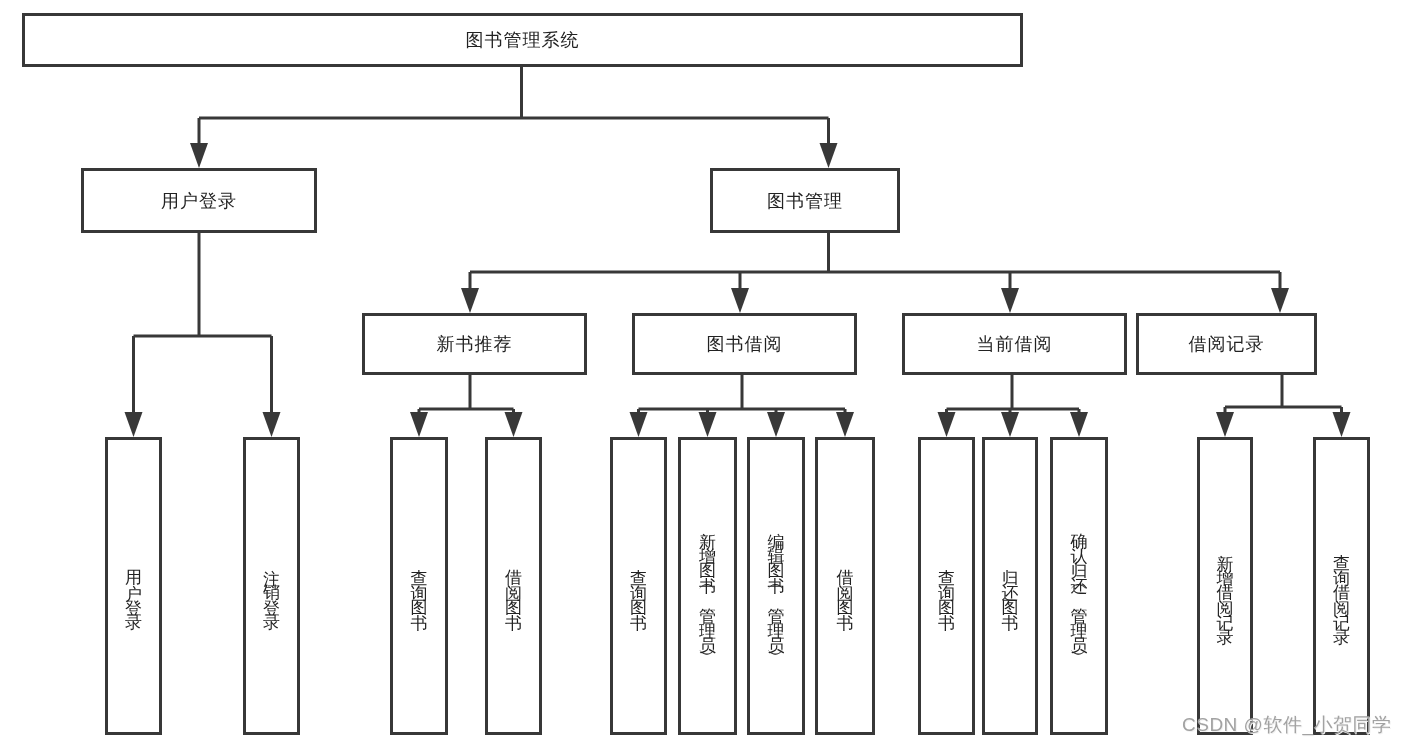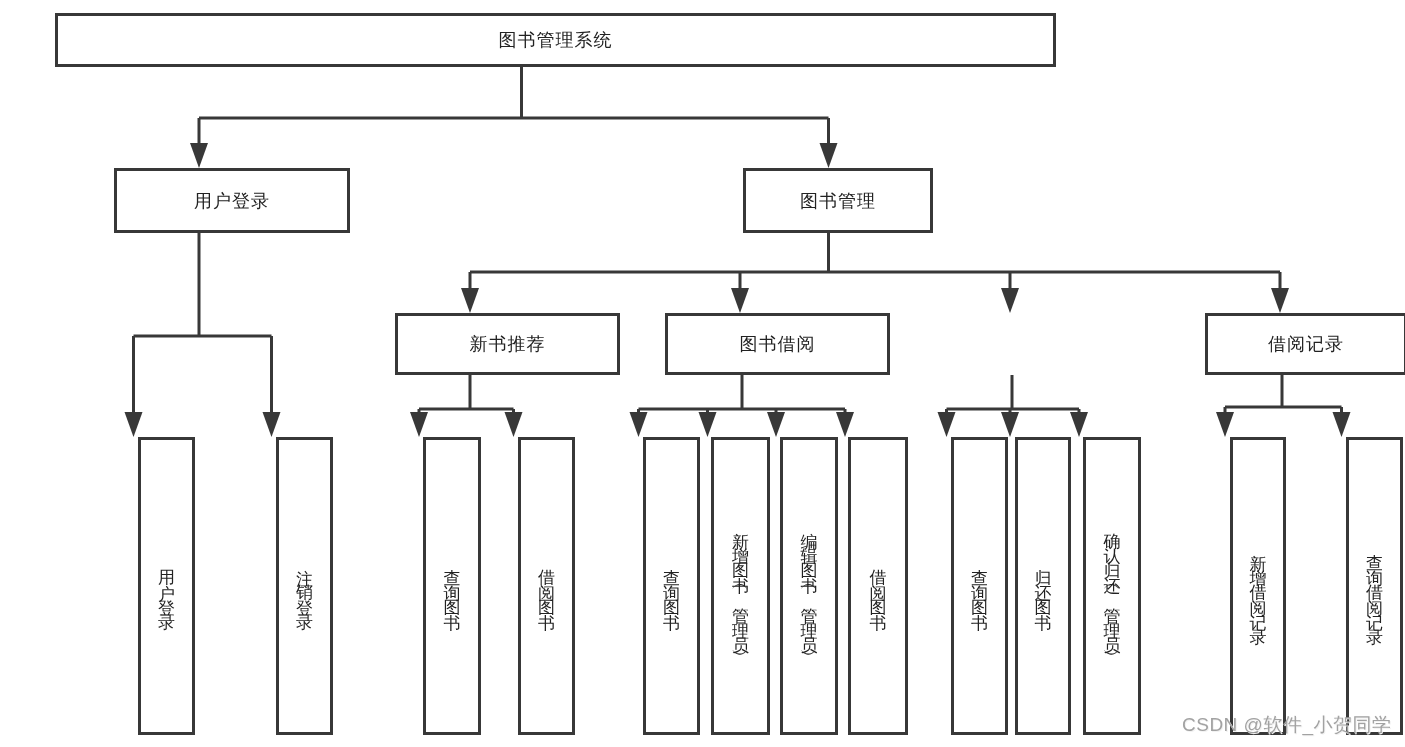--- a/index.html
+++ b/index.html
@@ -17,21 +17,20 @@
   }
   .box{
     position:absolute;
     box-sizing:border-box;
     border:3px solid var(--line);
     background:var(--bg);
     display:flex;
     align-items:center;
     justify-content:center;
     color:var(--text);
-    margin-left:33px;
   }
   .hlabel{
     font-size:18px;
     letter-spacing:1px;
     white-space:nowrap;
     color:var(--text);
   }
   .root{left:22px;top:13px;width:1001px;height:54px;}
   .lvl2{top:168px;height:65px;}
   .lvl3{top:313px;height:62px;}
@@ -76,21 +75,24 @@
   <div class="box lvl2" style="left:710px;width:190px">
     <span class="hlabel">图书管理</span>
   </div>
 
   <div class="box lvl3" style="left:632px;width:225px">
     <span class="hlabel">图书借阅</span>
   </div>
   <div class="box lvl3" style="left:362px;width:225px">
     <span class="hlabel">新书推荐</span>
   </div>
-  <div class="box lvl3" style="left:1172px;width:202px">
+  <div class="box lvl3" style="left:902px;width:225px">
+    <span class="hlabel">当前借阅</span>
+  </div>
+  <div class="box lvl3" style="left:1136px;width:181px">
     <span class="hlabel">借阅记录</span>
   </div>
 
   <div class="box leaf" style="left:105px;width:57px">
     <span class="vtext">用户登录</span>
   </div>
   <div class="box leaf" style="left:243px;width:57px">
     <span class="vtext">注销登录</span>
   </div>
   <div class="box leaf" style="left:390px;width:58px">

